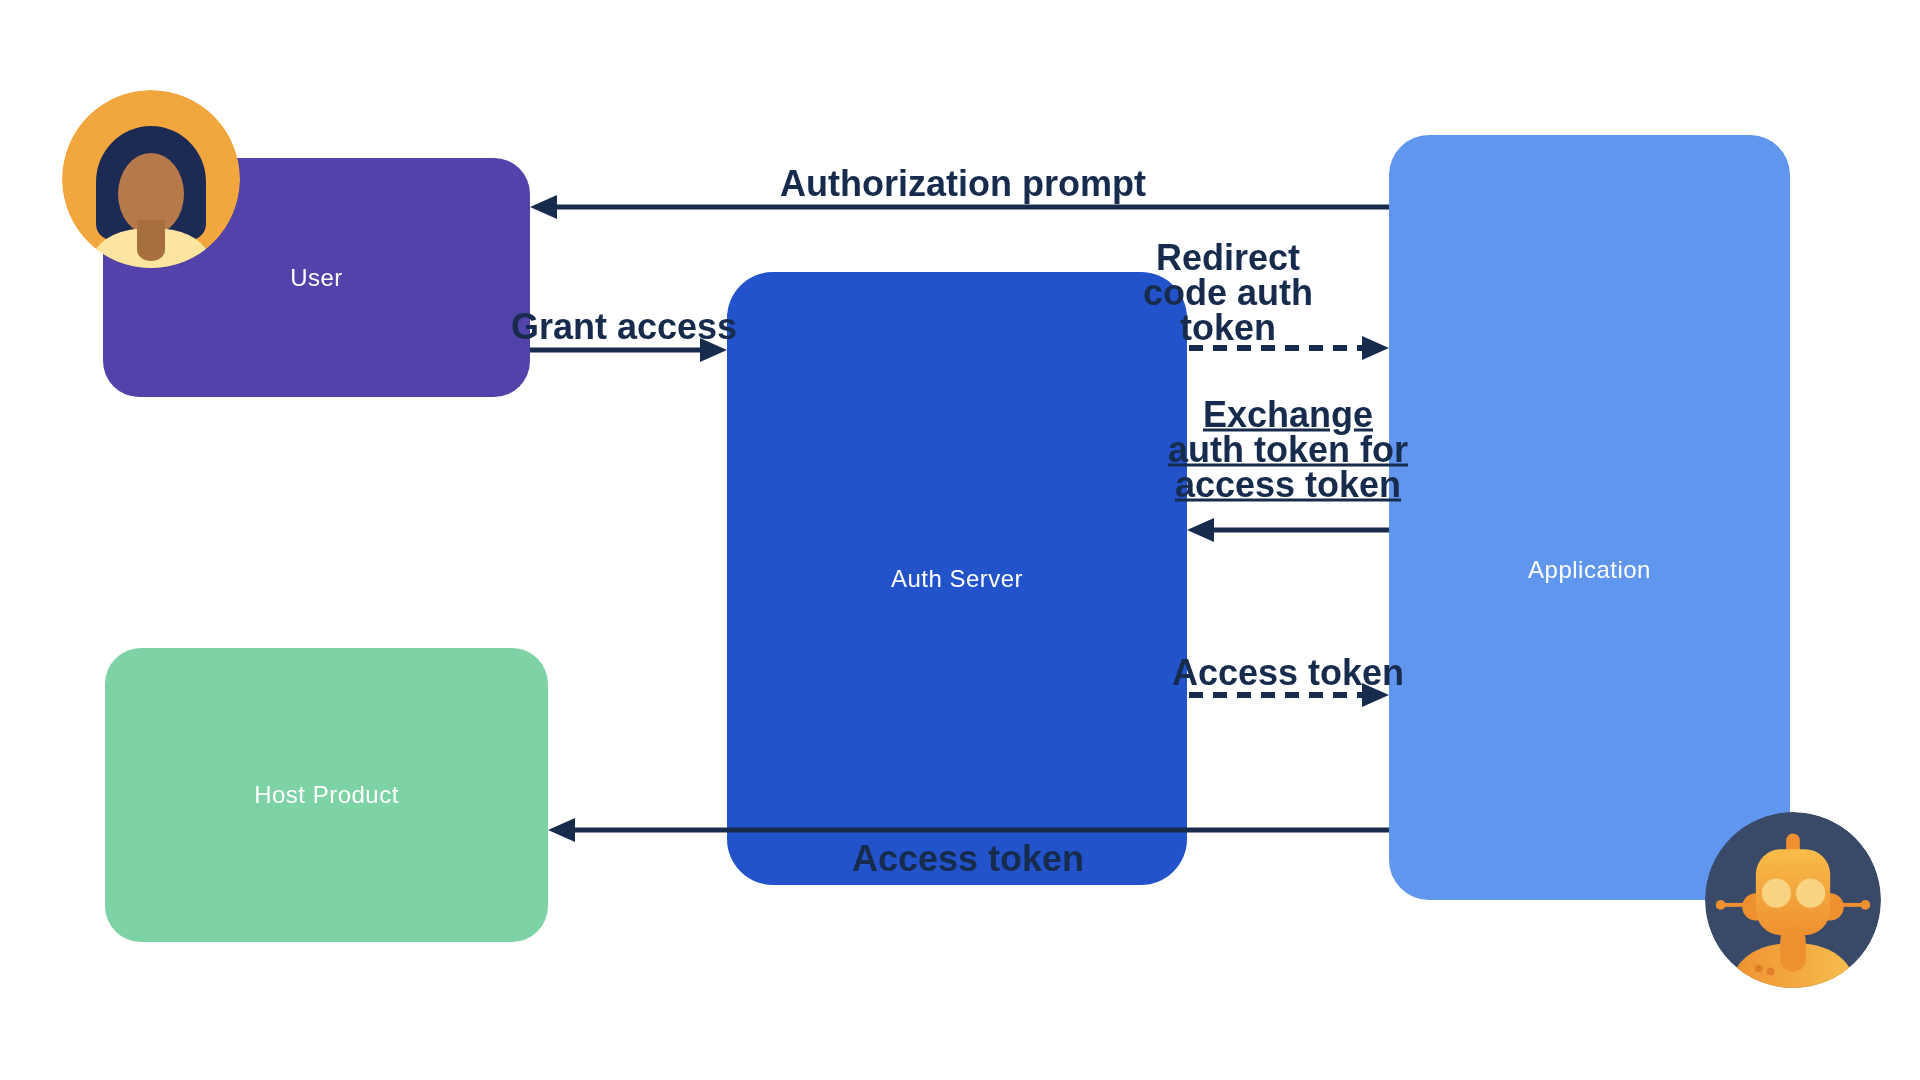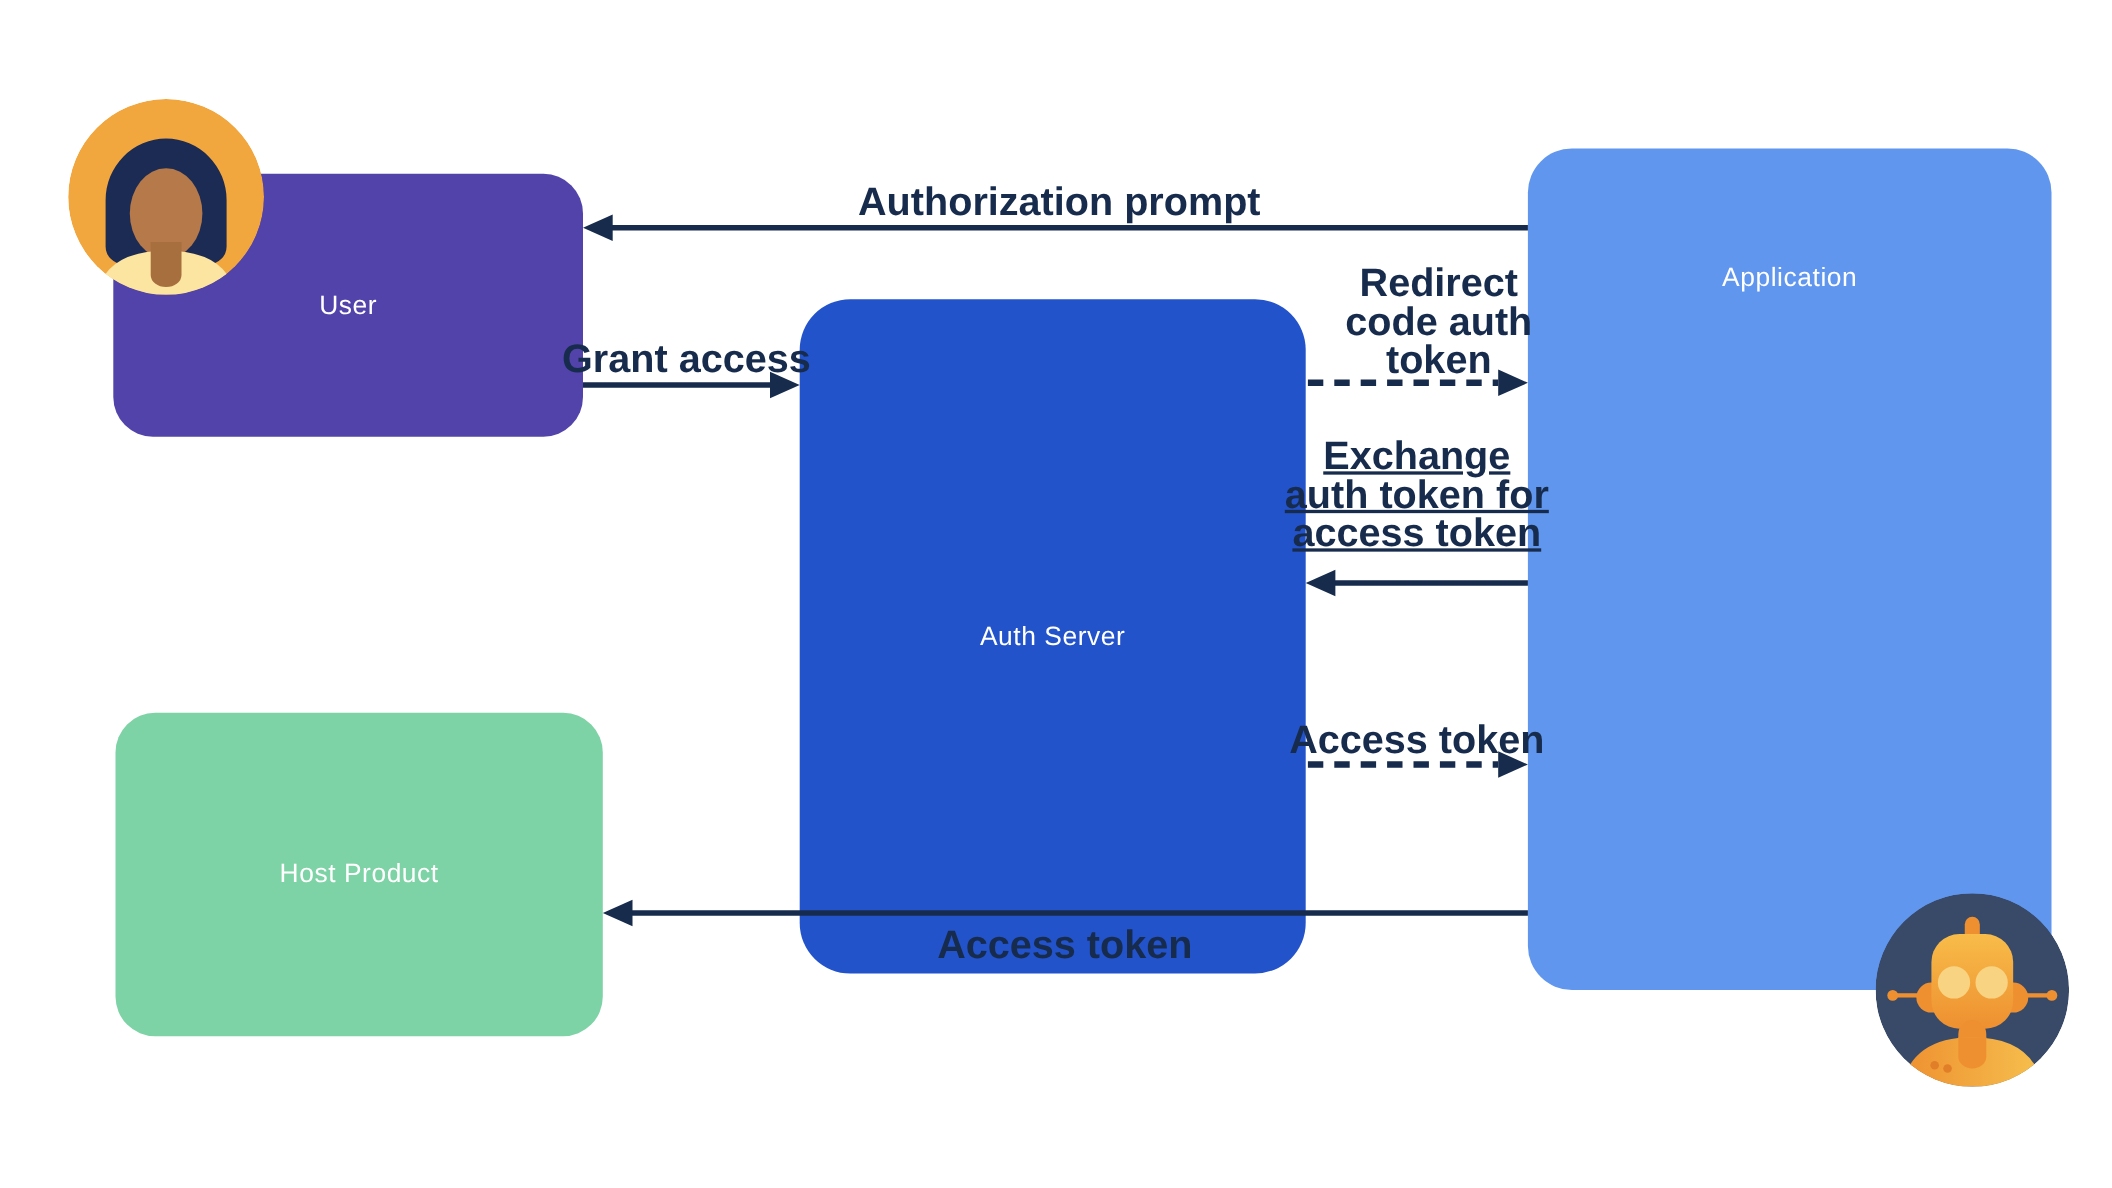--- a/index.html
+++ b/index.html
@@ -9,22 +9,22 @@
     font-family:"Liberation Sans",sans-serif;
     background:#ffffff;
   }
   .node{
     position:absolute;display:flex;align-items:center;justify-content:center;
     color:#ffffff;font-size:24px;font-weight:400;letter-spacing:.5px;
   }
   .node .node-title{white-space:nowrap;}
   .node-user{left:103px;top:158px;width:427px;height:239px;border-radius:36px;}
   .node-auth{left:727px;top:272px;width:460px;height:613px;border-radius:46px;}
-  .node-app{left:1389px;top:135px;width:476px;height:765px;border-radius:40px;
-            align-items:flex-start;padding-top:104px;box-sizing:border-box;}
+  .node-app{left:1389px;top:135px;width:401px;height:765px;border-radius:40px;
+            align-items:center;padding-top:104px;box-sizing:border-box;}
   .node-host{left:105px;top:648px;width:443px;height:294px;border-radius:36px;}
   .arrow-layer{position:absolute;left:0;top:0;width:1920px;height:1080px;pointer-events:none;}
   .labels{position:absolute;left:0;top:0;width:1920px;height:1080px;pointer-events:none;}
   .flow-label{
     position:absolute;transform:translate(-50%,-50%);
     font-size:36px;font-weight:700;line-height:35px;
     white-space:nowrap;text-align:center;
   }
   .avatar{position:absolute;}
   .avatar-user{left:62px;top:90px;width:178px;height:178px;}
@@ -83,21 +83,21 @@
       <polygon points="548,830 575,818 575,842" fill="currentColor"></polygon>
     </g>
   </svg>
 
   <div class="labels" style="color: rgb(23, 43, 77);">
 
     <div class="flow-label" style="left:963px;top:183px;">Authorization prompt</div>
 
     <div class="flow-label" style="left:624px;top:326px;">Grant access</div>
 
-    <div class="flow-label" style="left:1308px;top:292px;">
+    <div class="flow-label" style="left:1228px;top:292px;">
       <div>Redirect</div>
       <div>code auth</div>
       <div>token</div>
     </div>
 
     <div class="flow-label" style="left:1288px;top:449px;text-decoration:underline;">
       <div>Exchange</div>
       <div>auth token for</div>
       <div>access token</div>
     </div>

